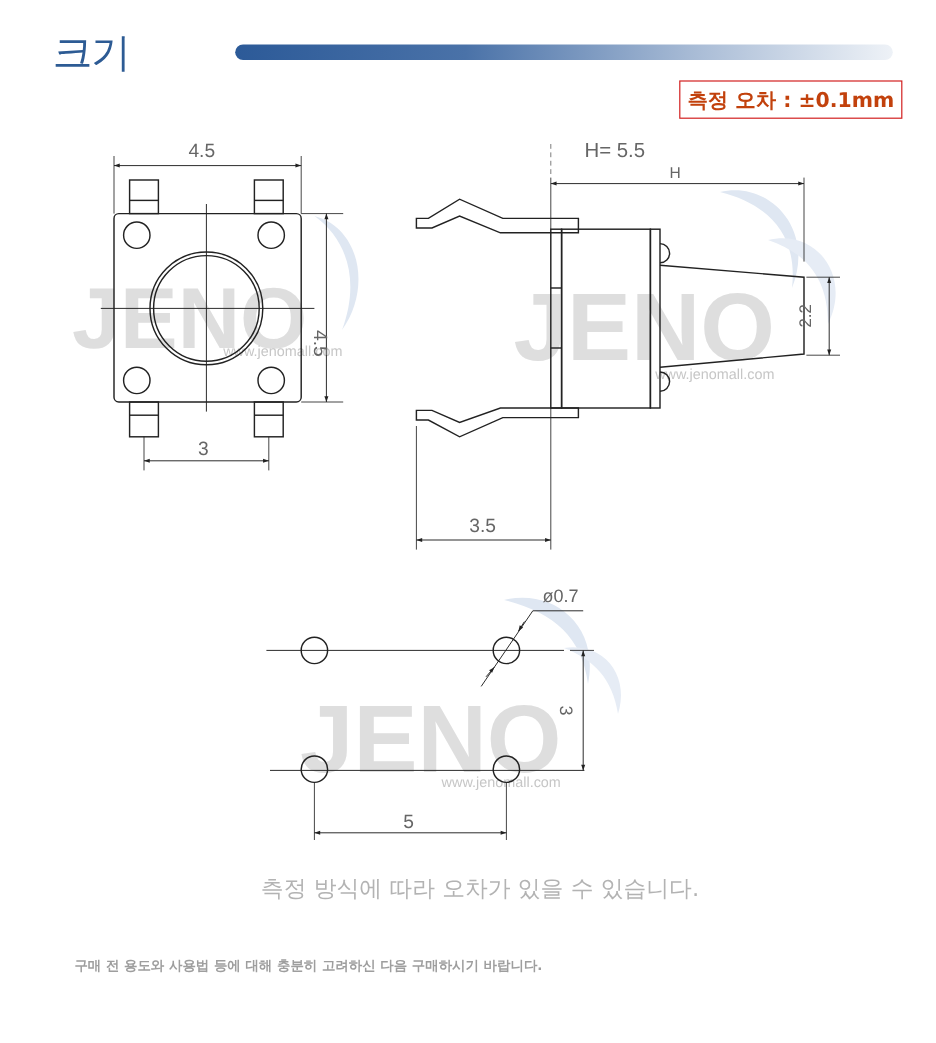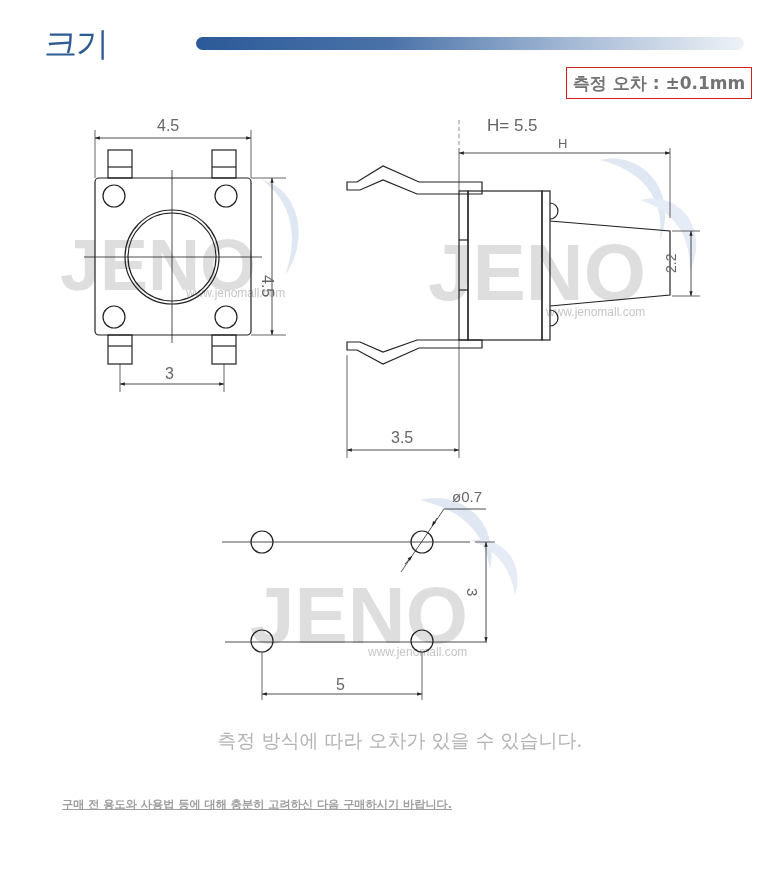--- a/index.html
+++ b/index.html
@@ -1,23 +1,23 @@
 <!DOCTYPE html>
 <html><head>
 <meta charset="utf-8">
 <style>
   html,body{margin:0;padding:0;background:#fff;}
   body{width:780px;height:869px;position:relative;overflow:hidden;font-family:"DejaVu Sans","Liberation Sans",sans-serif;}
   .title{position:absolute;left:44px;top:22px;font-size:33px;color:#2d5b94;font-weight:normal;letter-spacing:-1px;}
   .bar{position:absolute;left:196px;top:37px;width:548px;height:13px;border-radius:7px;background:linear-gradient(to right,#2c5a98 0%,#4a72a8 35%,#a9bcd6 70%,#eef2f7 100%);}
-  .tol{position:absolute;left:566px;top:67px;width:186px;height:32px;border:1.5px solid #d32020;color:#737373;font-size:17px;font-weight:bold;box-sizing:border-box;display:flex;align-items:center;justify-content:center;}
+  .tol{position:absolute;left:566px;top:67px;width:186px;height:32px;border:1.5px solid #d32020;color:#c2410c;font-size:17px;font-weight:bold;box-sizing:border-box;display:flex;align-items:center;justify-content:center;}
   svg.draw{position:absolute;left:0;top:0;}
   .caption{position:absolute;left:0;width:800px;text-align:center;top:728px;font-size:19px;color:#b3b3b3;}
   .notes{position:absolute;left:62px;top:763px;font-size:11.2px;color:#9e9e9e;line-height:16.8px;white-space:pre;font-weight:bold;}
-  .notes div{height:16.8px;text-decoration:underline;}
+  .notes div{height:16.8px;}
 </style>
 </head>
 <body>
 
 <div class="title">크기</div>
 <div class="bar"></div>
 <div class="tol">측정 오차 : ±0.1mm</div>
 
 <svg class="draw" width="780" height="720" viewBox="0 0 780 720">
   <defs>

